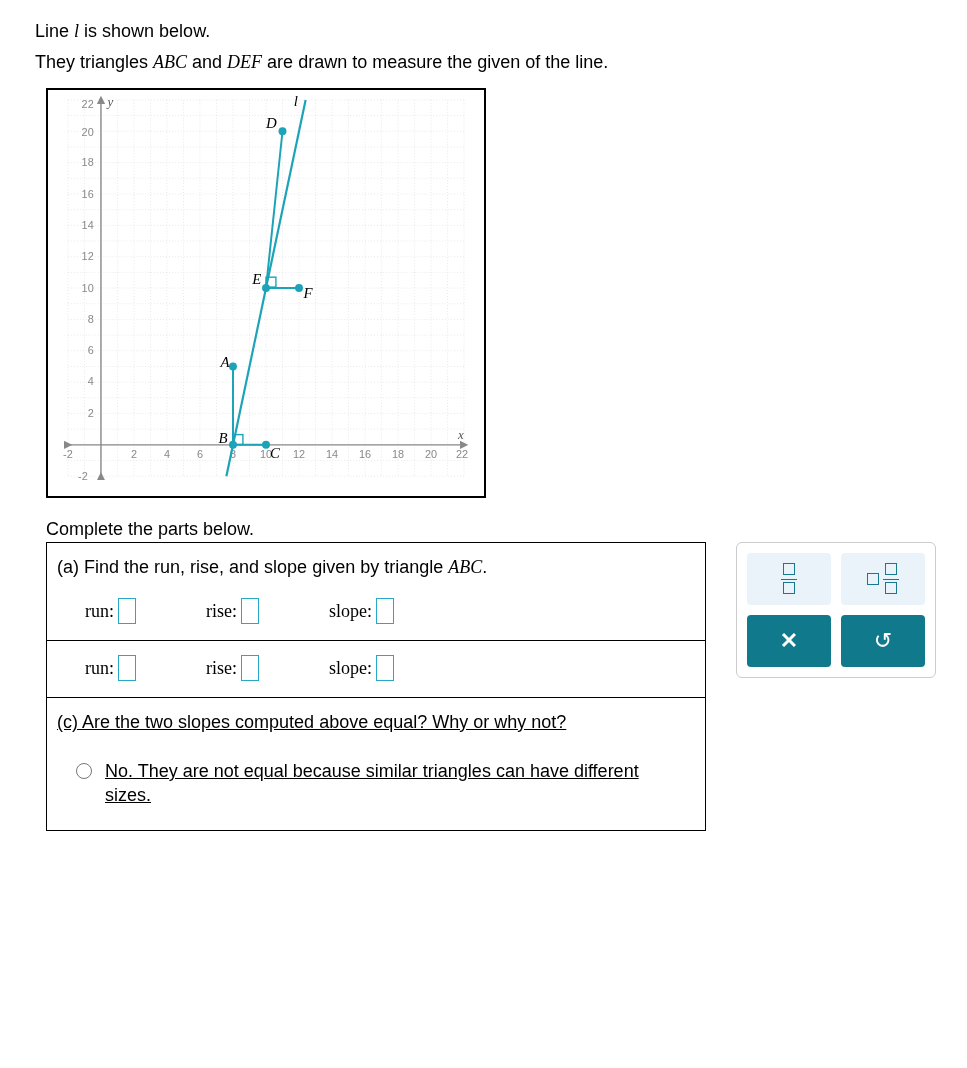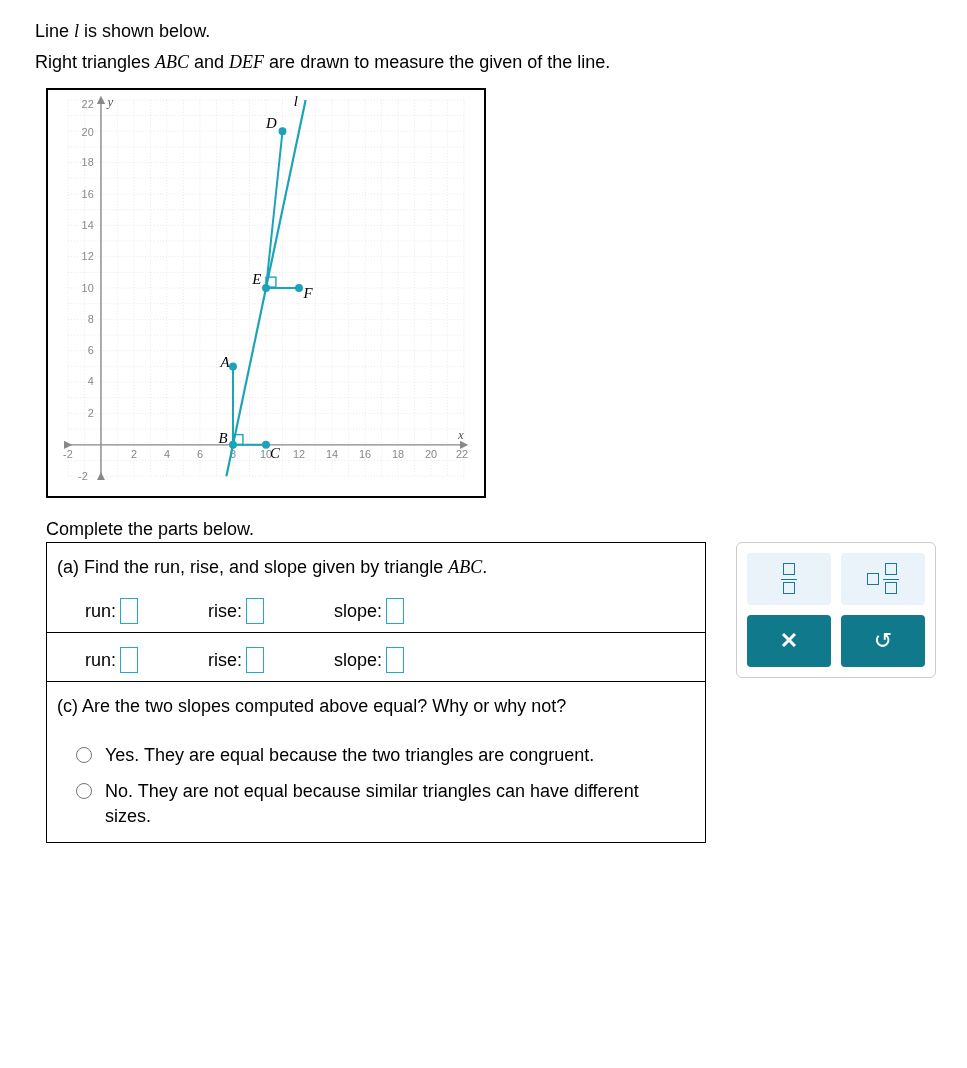--- a/index.html
+++ b/index.html
@@ -15,24 +15,24 @@
   .math-i { font-family: 'Times New Roman', serif; font-style: italic; }
   .graph-wrap { margin: 12px 0 12px 28px; }
   .graph { border: 2px solid #000; background: #fff; }
   .complete { margin: 16px 0 2px 28px; font-size: 18px; }
   .main-row { display: flex; align-items: flex-start; gap: 30px; }
   .panel {
     border: 1.5px solid #000;
     width: 660px;
     margin-left: 28px;
   }
-  .section { border-bottom: 1.5px solid #000; padding: 14px 10px 8px 10px; }
-  .section:last-child { border-bottom: none; }
+  .section { border-bottom: 1.5px solid #000; padding: 14px 10px 16px 10px; }
+  .section:last-child { border-bottom: none; text-decoration: underline; }
   .prompt { font-size: 18px; margin-bottom: 20px; }
-  .inputs-row { display: flex; gap: 70px; padding-left: 28px; align-items: center; }
+  .inputs-row { display: flex; gap: 70px; padding-left: 28px; align-items: center; font-family: Liberation Serif, serif; }
   .inp { display: flex; align-items: center; gap: 4px; font-size: 18px; }
   .box {
     width: 18px; height: 26px; border: 1.5px solid #27a8c4; background: #fff;
     display: inline-block;
   }
   .radio-row { display: flex; align-items: flex-start; gap: 10px; padding: 6px 6px 6px 14px; font-size: 18px; line-height: 1.35; }
   .radio-row input { margin-top: 4px; flex-shrink: 0; width: 16px; height: 16px; accent-color: #555; }
   .side {
     border: 1.5px solid #ccc; border-radius: 6px;
     padding: 10px; display: grid; grid-template-columns: 1fr 1fr; gap: 10px;
@@ -56,21 +56,21 @@
   svg text.axislab { font-size: 13px; fill: #555; font-family: 'Times New Roman', serif; font-style: italic; }
 </style>
 </head>
 <body>
 
 <div class="intro">
   <p>
     <span>Line </span><span class="math-i">l</span><span> is shown below.</span>
   </p>
   <p>
-    <span>Right triangles </span><span class="math-i">ABC</span><span> and </span><span class="math-i">DEF</span><span> are drawn to measure the given of the line.</span>
+    <span>They triangles </span><span class="math-i">ABC</span><span> and </span><span class="math-i">DEF</span><span> are drawn to measure the given of the line.</span>
   </p>
 </div>
 
 <div class="graph-wrap">
   <svg class="graph" width="440" height="410" viewBox="0 0 440 410">
     <defs>
       <marker id="arr" markerWidth="6" markerHeight="6" refX="3" refY="3" orient="auto">
         <path d="M0,0 L6,3 L0,6 Z" fill="#888"></path>
       </marker>
     </defs>
@@ -221,24 +221,20 @@
             <span>slope:</span>
             <span class="box"></span>
           </div>
       </div>
     </div>
 
     <div class="section">
       <div class="prompt">(c) Are the two slopes computed above equal? Why or why not?</div>
       <label class="radio-row">
         <input type="radio" name="c" style="">
-        <span>Yes. They are equal because the two triangles are congruent.</span>
-      </label>
-      <label class="radio-row">
-        <input type="radio" name="c" style="">
         <span>No. They are not equal because similar triangles can have different sizes.</span>
       </label>
     </div>
 
   </div>
 
   <div class="side">
     <div class="side-btn">
       <span class="frac">
           <span class="top"><span class="sq"></span></span>

